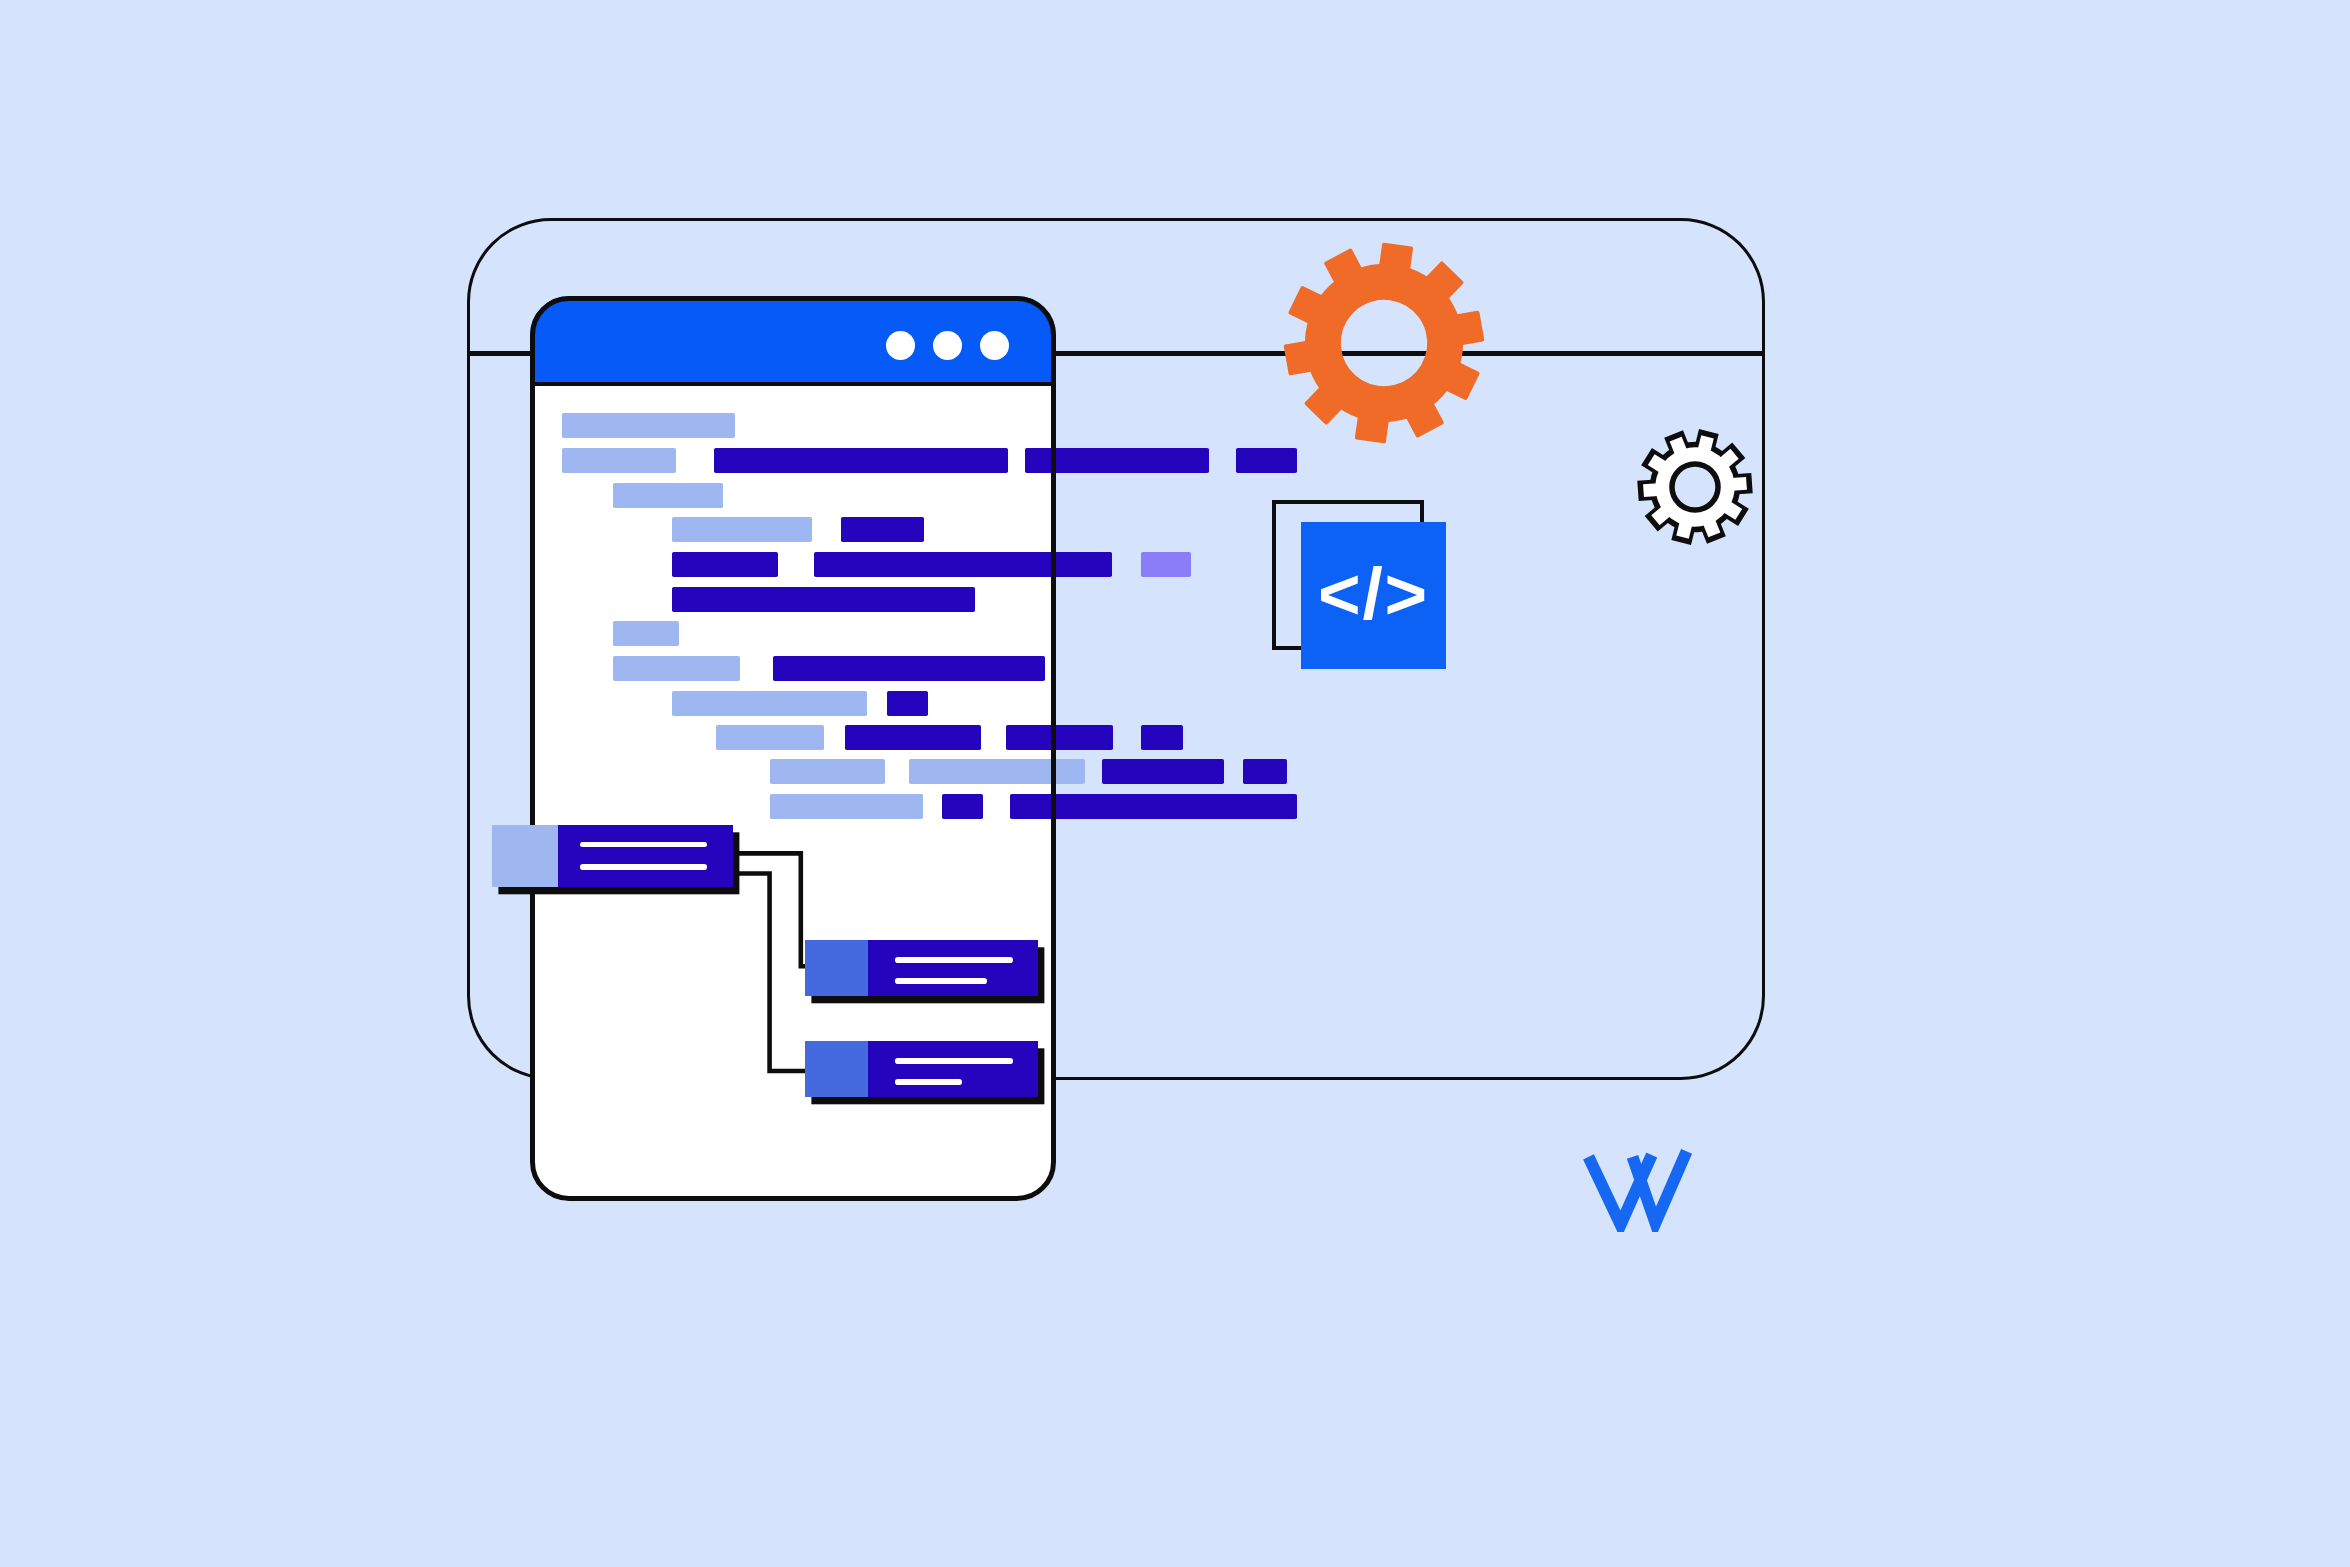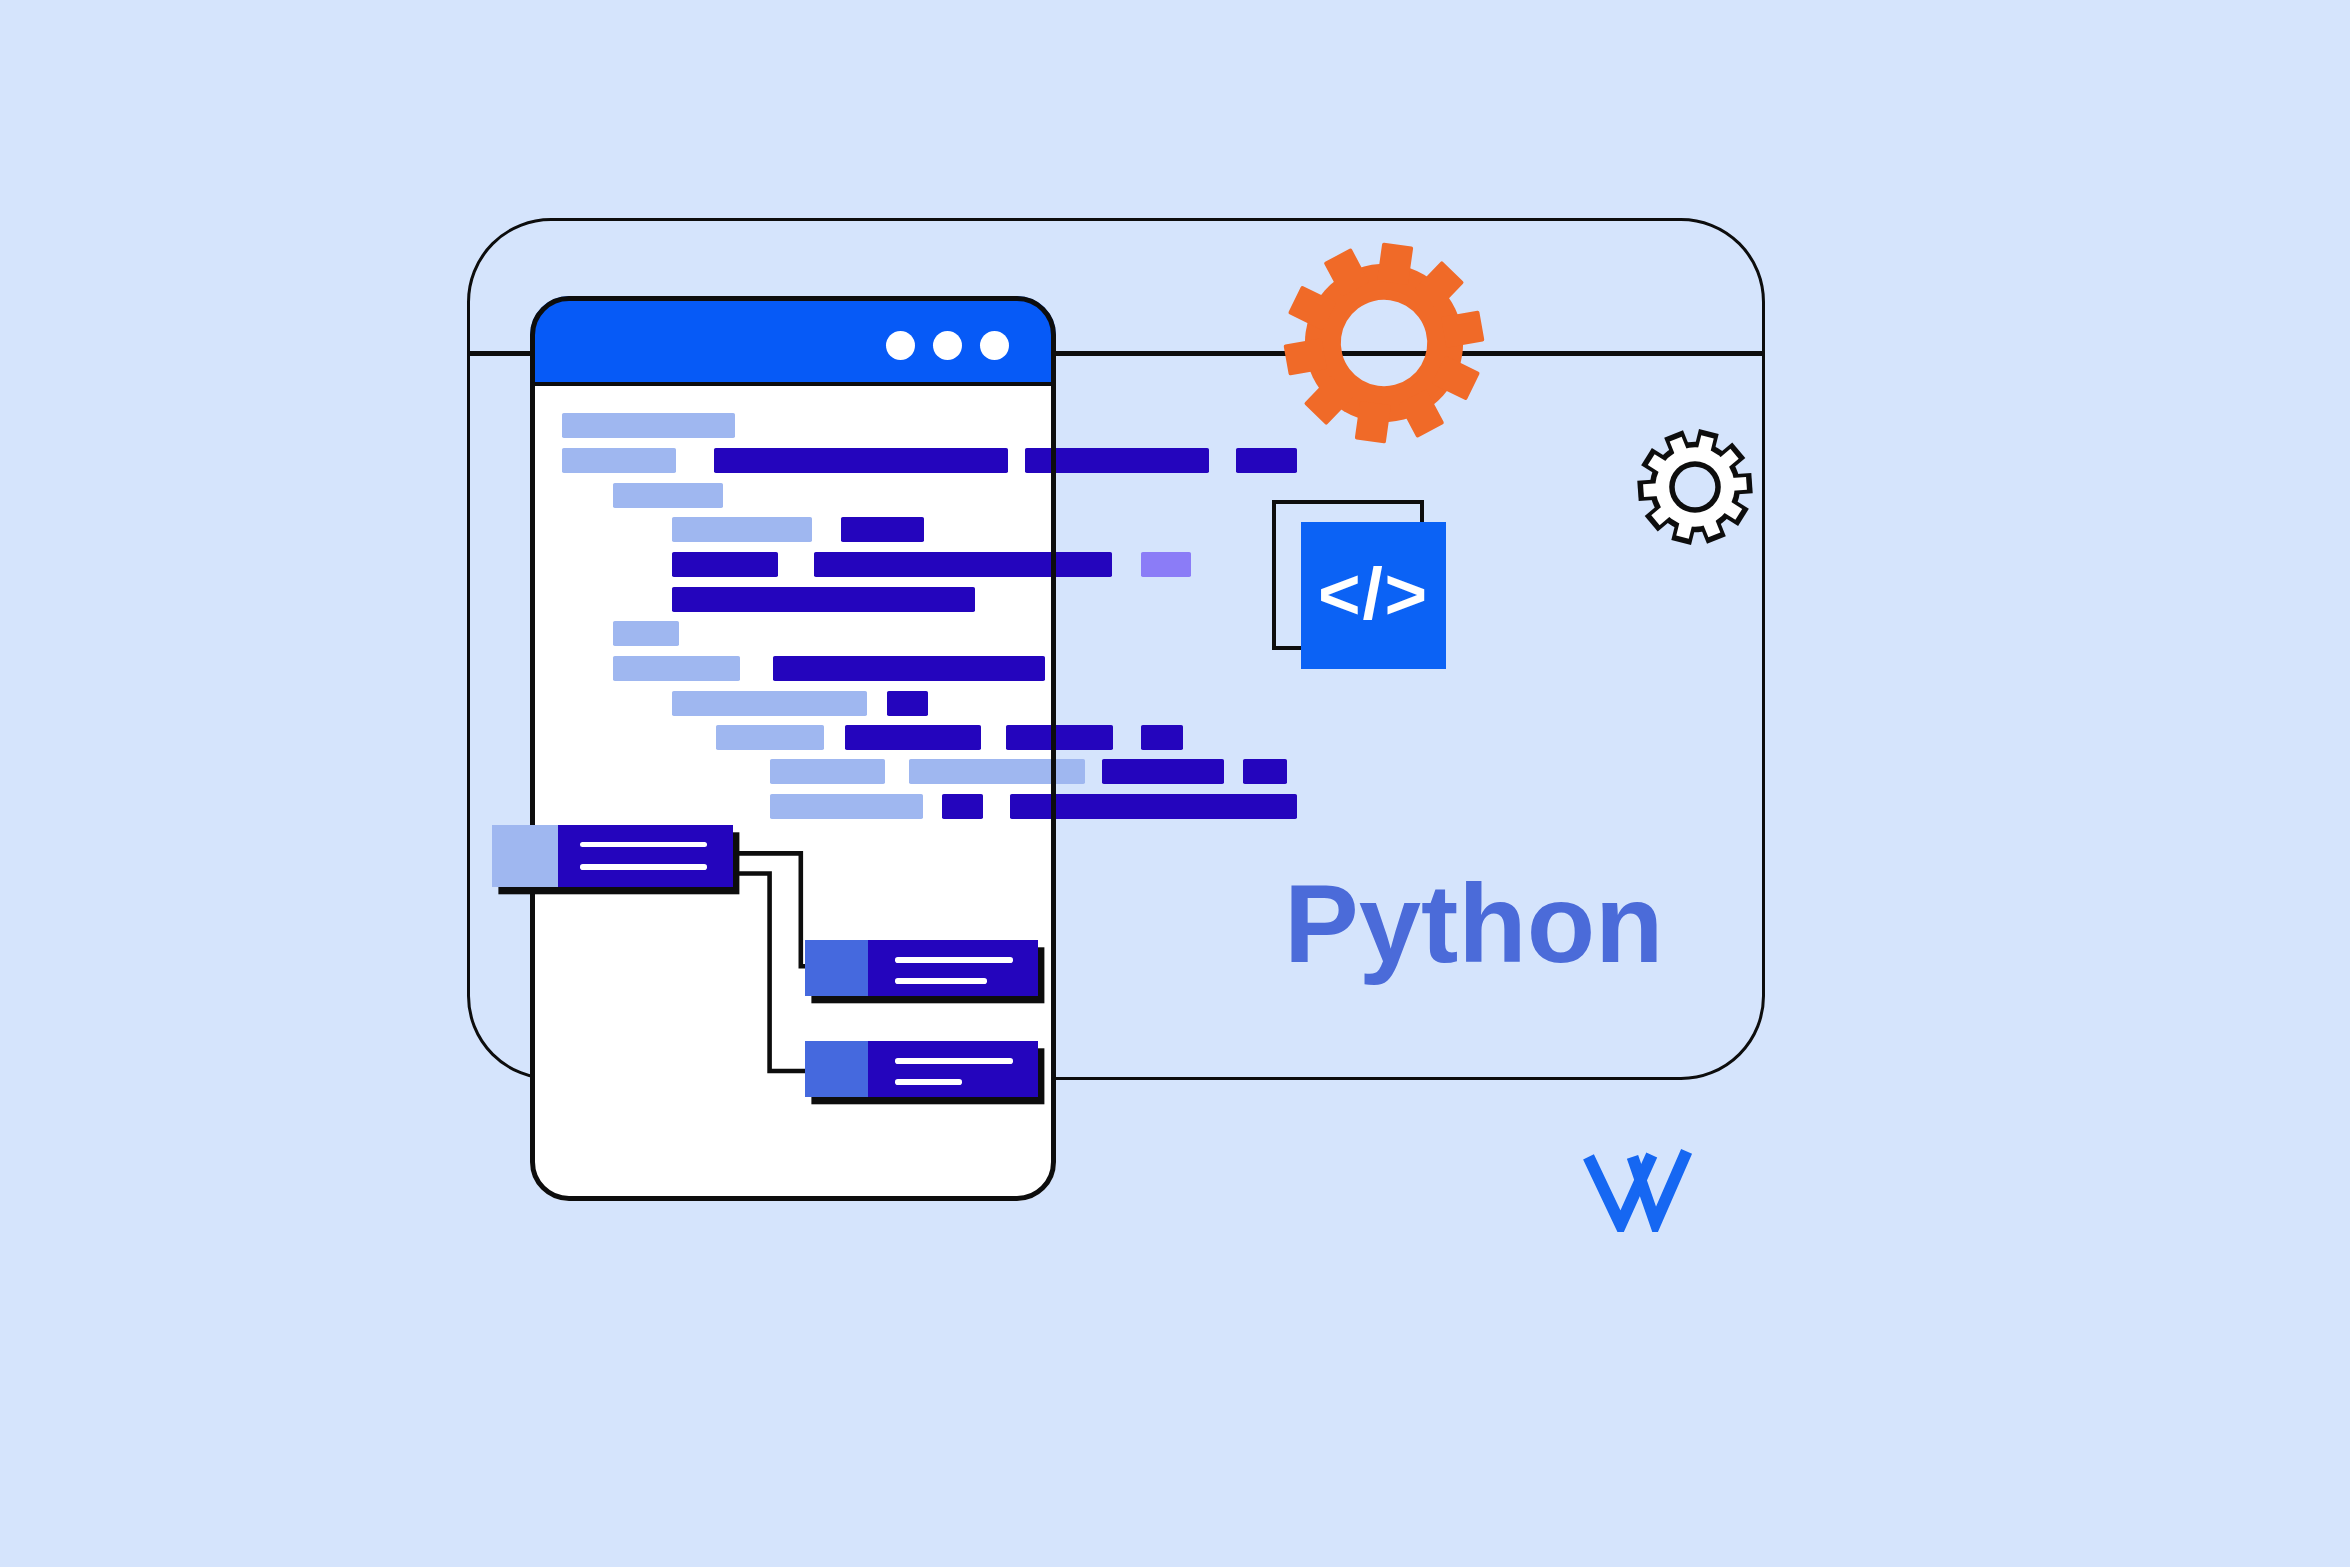--- a/index.html
+++ b/index.html
@@ -128,21 +128,20 @@
     </g>
     <circle r="28" class="sg-black"></circle>
     <circle r="22" class="sg-bg"></circle>
   </svg>
 
   <div class="abs code-icon-outline"></div>
   <div class="abs code-icon">
     <span>&lt;/&gt;</span>
   </div>
 
-  <div class="abs python">Python</div>
 
   <div class="abs phone">
     <div class="phone-header">
       <div id="dots">
           <div class="dot" style="left: 356px; top: 35px;"></div>
           <div class="dot" style="left: 403px; top: 35px;"></div>
           <div class="dot" style="left: 450px; top: 35px;"></div>
         </div>
     </div>
   </div>

